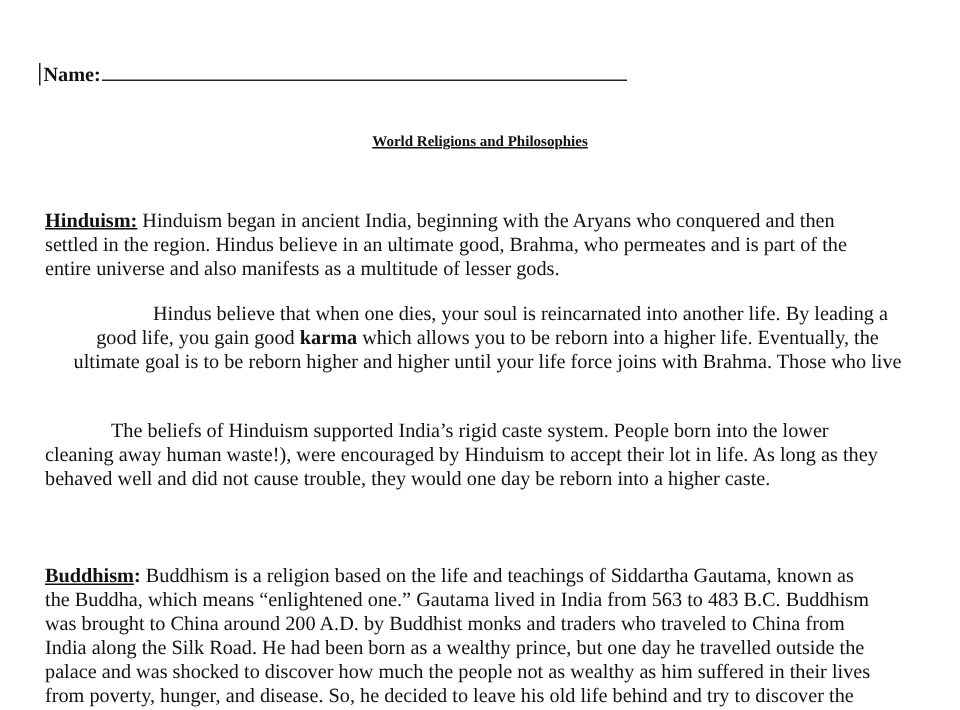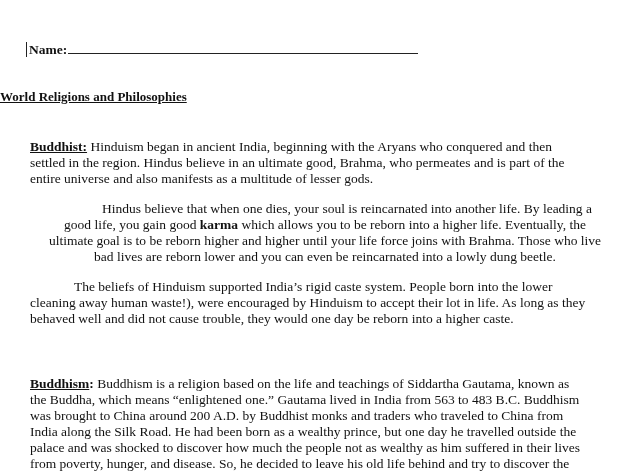--- a/index.html
+++ b/index.html
@@ -2,21 +2,21 @@
 <html><head>
 <meta charset="utf-8">
 <style>
   html, body { margin:0; padding:0; background:#ffffff; }
   body { width:640px; height:473px; overflow:hidden; position:relative;
          font-family:"Liberation Serif", "DejaVu Serif", serif; color:#111; }
   .page { position:absolute; left:0; top:0; width:640px; height:473px;margin-top:19px; }
   .name-row { position:absolute; left:26px; top:22px; font-size:13.5px; font-weight:bold; white-space:nowrap; }
   .cursor { display:inline-block; width:1px; height:15px; background:#222; vertical-align:-3px; margin-right:2px; }
   .name-line { display:inline-block; width:350px; border-bottom:1px solid #222; height:12px; vertical-align:baseline; margin-left:1px; }
-  .title { position:absolute; left:0; width:640px; top:70px; font-size:13px; font-weight:bold; text-decoration:underline; }
+  .title { position:absolute; left:0; width:640px; top:70px; text-align:center; font-size:10px; font-weight:bold; text-decoration:underline; }
   .para { position:absolute; left:30px; width:590px; font-size:13.5px; line-height:16px; margin:0; }
   .para .line { display:block; white-space:nowrap; }
   .indent { padding-left:44px; }
   .heading { font-weight:bold; text-decoration:underline; }
   .colon-bold { font-weight:bold; }
   .bold { font-weight:bold; }
   #p1 { top:120px; }
   #p2 { top:182px;text-align:center; }
   #p3 { top:260px; }
   #p4 { top:357px; }
@@ -26,30 +26,29 @@
 
 <div class="page">
 
   <div class="name-row">
     <span class="cursor"></span><span>Name:</span><span class="name-line"></span>
   </div>
 
   <div class="title">World Religions and Philosophies</div>
 
   <p class="para" id="p1">
-    <span class="line"><span class="heading">Buddhist:</span> <span>Hinduism began in ancient India, beginning with the Aryans who conquered and then</span></span>
+    <span class="line"><span class="heading">Hinduism:</span> <span>Hinduism began in ancient India, beginning with the Aryans who conquered and then</span></span>
     <span class="line">settled in the region.  Hindus believe in an ultimate good, Brahma, who permeates and is part of the</span>
     <span class="line">entire universe and also manifests as a multitude of lesser gods.</span>
   </p>
 
   <p class="para" id="p2">
     <span class="line indent">Hindus believe that when one dies, your soul is reincarnated into another life. By leading a</span>
     <span class="line"><span>good life, you gain good </span><span class="bold">karma</span><span> which allows you to be reborn into a higher life. Eventually, the</span></span>
     <span class="line">ultimate goal is to be reborn higher and higher until your life force joins with Brahma.  Those who live</span>
-    <span class="line">bad lives are reborn lower and you can even be reincarnated into a lowly dung beetle.</span>
   </p>
 
   <p class="para" id="p3">
     <span class="line indent">The beliefs of Hinduism supported India’s rigid caste system. People born into the lower</span>
     <span class="line">cleaning away human waste!), were encouraged by Hinduism to accept their lot in life. As long as they</span>
     <span class="line">behaved well and did not cause trouble, they would one day be reborn into a higher caste.</span>
   </p>
 
   <p class="para" id="p4">
     <span class="line"><span class="heading">Buddhism</span><span class="colon-bold">:</span><span> Buddhism is a religion based on the life and teachings of Siddartha Gautama, known as</span></span>

